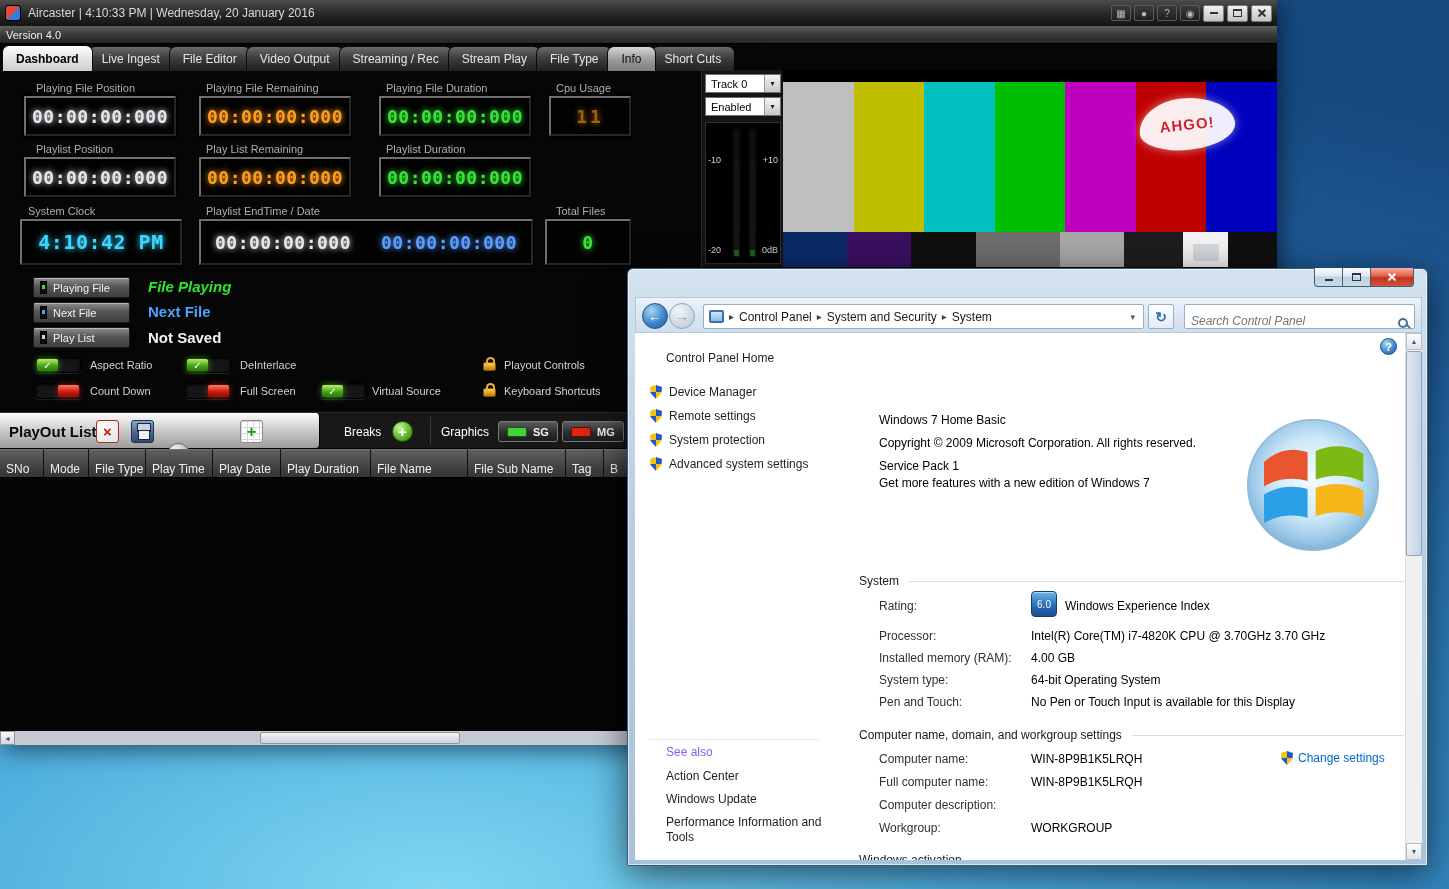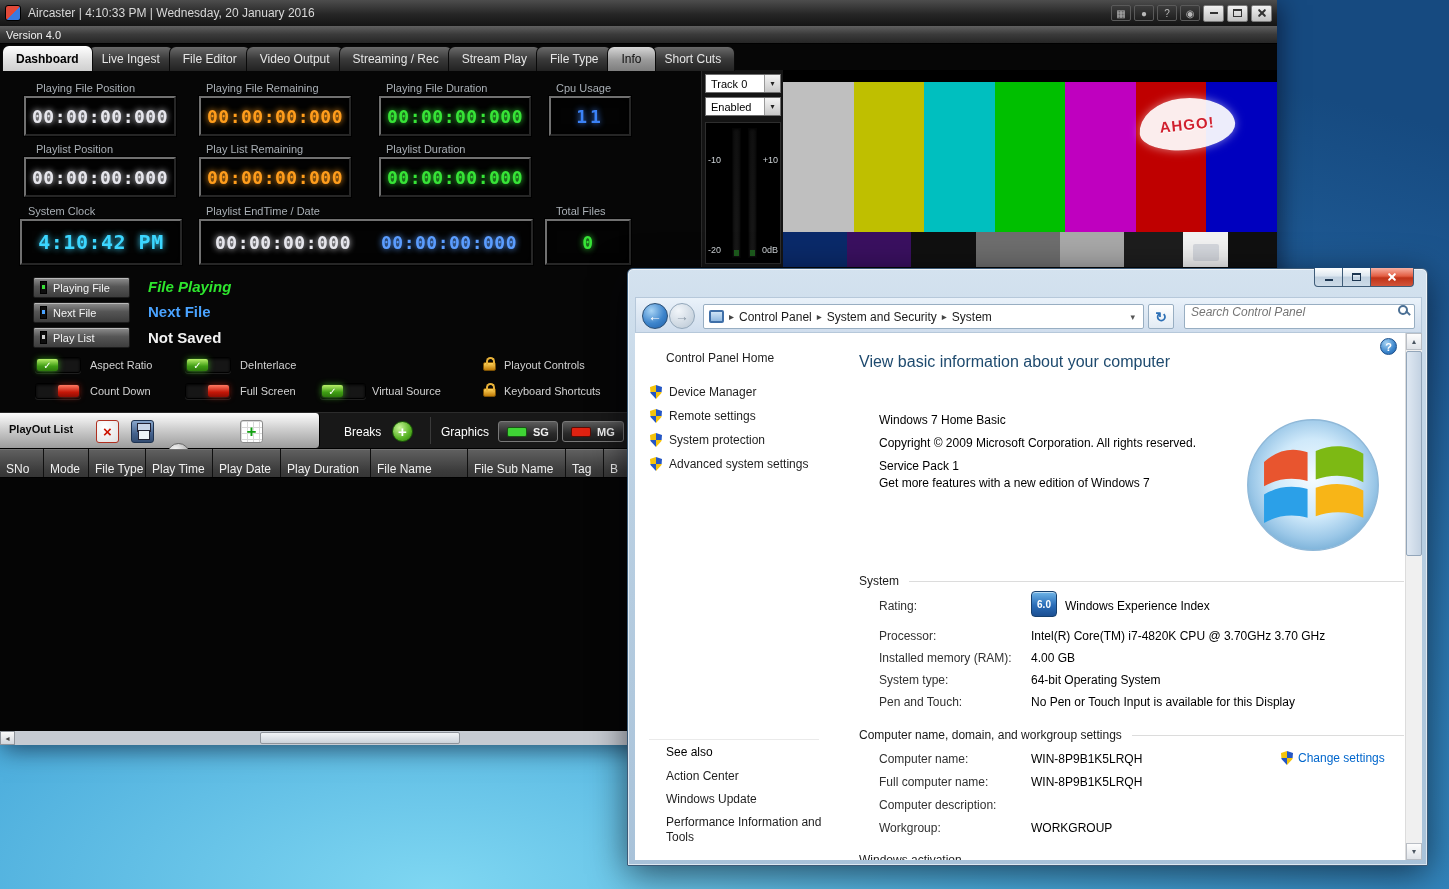--- a/index.html
+++ b/index.html
@@ -33,21 +33,21 @@
 .tog{position:absolute;width:46px;height:16px;background:#161616;border:1px solid #000;border-radius:3px;box-shadow:inset 0 1px 3px #000,0 1px 0 rgba(255,255,255,.1);display:flex;padding:1px}
 .tog .half{width:50%;height:100%;border-radius:2px;display:flex;align-items:center;justify-content:center;font-size:10px;color:#fff}
 .tog.on .half{background:linear-gradient(#b8f06a,#3f9e14 60%,#2e7a0c);box-shadow:0 0 6px rgba(80,220,40,.7)}
 .tog.off{justify-content:flex-end}
 .tog.off .half{background:linear-gradient(#ff7a62,#c41708 60%,#8e0e04);box-shadow:0 0 6px rgba(230,50,30,.6)}
 .lockb{position:absolute;width:18px;height:18px;display:flex;align-items:flex-end;justify-content:center}
 .lock{width:13px;height:9px;background:linear-gradient(#ffd35a,#c07c08);border-radius:2px;position:relative;border:1px solid #7d5204}
 .lock::before{content:"";position:absolute;left:2px;top:-6px;width:5px;height:6px;border:2px solid #e8b23a;border-bottom:none;border-radius:5px 5px 0 0}
 .ptbar{position:absolute;left:0;top:412px;width:783px;height:37px;background:#181818;border-top:1px solid #2c2c2c;border-bottom:1px solid #000}
 .pt-silver{position:absolute;left:0;top:0;width:320px;height:100%;background:linear-gradient(#fdfdfd,#cfcfcf 45%,#9c9c9c);border-right:1px solid #000;border-radius:0 4px 4px 0}
-.pt-title{position:absolute;left:9px;top:10px;font-size:11px;font-weight:bold;color:#0a0a0a}
+.pt-title{position:absolute;left:9px;top:10px;font-size:15px;font-weight:bold;color:#0a0a0a}
 .ico{position:absolute;top:7px;width:23px;height:23px;border-radius:3px;display:flex;align-items:center;justify-content:center;font-weight:bold}
 .ico-del{background:radial-gradient(circle at 35% 30%,#fff,#e0e0e0);border:1px solid #b03020;color:#cc1400;font-size:15px}
 .ico-save{background:linear-gradient(#89a7cc,#44618c 60%,#324b70);border:1px solid #1d3250;position:relative}
 .ico-save::before{content:"";position:absolute;left:5px;top:2px;width:12px;height:7px;background:#c9d6e8;border:1px solid #223}
 .ico-save::after{content:"";position:absolute;left:6px;bottom:2px;width:10px;height:8px;background:#eef2f8;border:1px solid #223}
 .ico-cd{background:radial-gradient(circle at 35% 30%,#fafafa,#b9b9b9 60%,#8d8d8d);border:1px solid #666;border-radius:50%;position:relative}
 .ico-cd::before{content:"";width:6px;height:6px;border-radius:50%;background:#555;border:1px solid #333}
 .ico-cd span{position:absolute;right:-4px;bottom:-5px;color:#27a527;font-size:10px;text-shadow:0 0 2px #fff}
 .ico-grid{background:#fff;border:1px solid #8a8a8a;background-image:linear-gradient(#d8d8d8 1px,transparent 1px),linear-gradient(90deg,#d8d8d8 1px,transparent 1px);background-size:6px 6px}
 .ico-grid span{color:#12a012;font-size:17px;text-shadow:0 0 2px #fff;line-height:1}
@@ -92,40 +92,40 @@
 .nav{position:absolute;left:7px;top:28px;width:787px;height:36px;background:linear-gradient(#eaf2fa,#dbe6f2 55%,#cfdded);border:1px solid #b6c8da}
 .navbtn{position:absolute;top:5px;width:26px;height:26px;border-radius:50%;display:flex;align-items:center;justify-content:center;font-size:14px;font-weight:bold;border:1px solid #2a4e74}
 .nav-back{left:6px;background:radial-gradient(circle at 35% 28%,#a8d4f5,#3e85cc 55%,#1f5ea6);color:#fff}
 .nav-fwd{left:33px;background:radial-gradient(circle at 35% 28%,#f2f6fa,#cfd9e3 60%,#b9c6d2);color:#8b99a7;border-color:#93a7ba}
 .bc{position:absolute;left:67px;top:6px;width:441px;height:25px;background:#fff;border:1px solid #98aec2;border-radius:2px;display:flex;align-items:center;padding:0 5px;font-size:12px;color:#1a1a1a}
 .bc .sep{color:#444;font-size:10px;padding:0 5px}
 .bc .crumb{white-space:nowrap}
 .bc .dd{margin-left:auto;color:#555;font-size:9px;padding-right:3px}
 .pcicon{width:15px;height:13px;border:2px solid #3f6fa8;border-radius:2px;background:linear-gradient(#cfe4f7,#8fb8e0);flex:0 0 auto}
 .rf{position:absolute;left:512px;top:6px;width:26px;height:25px;background:linear-gradient(#fff,#e2ebf4);border:1px solid #98aec2;border-radius:2px;display:flex;align-items:center;justify-content:center;color:#2c6fb5;font-size:14px;font-weight:bold}
-.searchbx{position:absolute;left:548px;top:6px;width:231px;height:25px;background:#fff;border:1px solid #98aec2;border-radius:2px;display:flex;align-items:flex-start;padding:0 6px;gap:3px}
+.searchbx{position:absolute;left:548px;top:6px;width:231px;height:25px;background:#fff;border:1px solid #98aec2;border-radius:2px;display:flex;align-items:flex-end;padding:0 6px;gap:3px}
 .searchbx input{border:none;outline:none;flex:1;font:italic 12px "Liberation Sans",sans-serif;color:#8b8b8b;background:transparent;min-width:0}
 .mag{width:10px;height:10px;border:2px solid #4a6f94;border-radius:50%;position:relative;flex:0 0 auto}
 .mag::after{content:"";position:absolute;width:6px;height:2px;background:#4a6f94;transform:rotate(45deg);right:-5px;bottom:-1px}
 .content{position:absolute;left:7px;top:64px;width:787px;height:527px;background:#fff;overflow:hidden;font-size:12px;color:#1b1b1b}
 .vs{position:absolute;right:0;top:0;bottom:0;width:17px;background:#f0f0f0;border-left:1px solid #dcdcdc}
 .vs-a{position:absolute;left:0;width:16px;height:17px;background:linear-gradient(#fdfdfd,#dfe3e8);border:1px solid #b9bec5;color:#4a5560;font-size:8px;display:flex;align-items:center;justify-content:center}
 .vs-t{position:absolute;left:0;top:18px;width:16px;height:205px;background:linear-gradient(90deg,#dfe8f2,#c3d2e2);border:1px solid #93a6ba;border-radius:2px}
 .help{position:absolute;top:5px;right:25px;width:17px;height:17px;border-radius:50%;background:radial-gradient(circle at 35% 28%,#a5d2f2,#3c86cc 60%,#1e60a8);border:1px solid #1a4f8c;color:#fff;font-size:11px;font-weight:bold;display:flex;align-items:center;justify-content:center}
 .shield{width:12px;height:14px;clip-path:polygon(50% 0,100% 14%,96% 58%,50% 100%,4% 58%,0 14%);background:conic-gradient(from 0deg,#2456c4 0 25%,#f4c30c 0 50%,#2456c4 0 75%,#f4c30c 0);flex:0 0 auto}
 .slink{position:absolute;font-size:12px;color:#1e1e1e;white-space:nowrap}
 .sitem{position:absolute;display:flex;align-items:center;gap:7px;font-size:12px;color:#1e1e1e;white-space:nowrap}
-.grey{color:#000000}
+.grey{color:#8b5cf6}
 .link{color:#0066cc}
 .title-main{position:absolute;font-size:16px;color:#1e4a6e;white-space:nowrap}
 .sect{position:absolute;display:flex;align-items:center;font-size:12px;color:#191919;white-space:nowrap;overflow:hidden}
 .sect::after{content:"";width:999px;height:1px;background:#dcdcdc;margin-left:10px;flex:0 0 auto}
 .lab{position:absolute;color:#313131;white-space:nowrap}
 .val{position:absolute;color:#000;white-space:nowrap}
-.wei{position:absolute;width:26px;height:26px;border-radius:4px;background:linear-gradient(#6fb5e8,#2a6db8 55%,#1c4f92);border:1px solid #16406f;color:#fff;display:flex;align-items:center;justify-content:center;font-size:10px;font-weight:bold;box-shadow:inset 0 1px 0 rgba(255,255,255,.5)}
+.wei{position:absolute;width:26px;height:26px;border-radius:4px;background:linear-gradient(#6fb5e8,#2a6db8 55%,#1c4f92);border:1px solid #16406f;color:#fff;display:flex;align-items:center;justify-content:center;font-size:10px;font-weight:normal;box-shadow:inset 0 1px 0 rgba(255,255,255,.5)}
 .flag{position:absolute;left:610px;top:84px;width:136px;height:136px}
 .chg{position:absolute;display:flex;align-items:center;gap:5px;white-space:nowrap}
 </style>
 </head>
 <body>
 
 <div id="root">
 
   <div id="aircaster">
     <div class="ac-tb">
@@ -170,21 +170,21 @@
     <span class="ac-label" style="left:206px;top:82px">Playing File Remaining</span>
     <div class="lcd" style="left:199px;top:96px;width:152px;height:40px">
         <span style="color: rgb(255, 157, 28);">00:00:00:000</span>
       </div>
     <span class="ac-label" style="left:386px;top:82px">Playing File Duration</span>
     <div class="lcd" style="left:379px;top:96px;width:152px;height:40px">
         <span style="color: rgb(55, 228, 55);">00:00:00:000</span>
       </div>
     <span class="ac-label" style="left:556px;top:82px">Cpu Usage</span>
     <div class="lcd" style="left:549px;top:96px;width:82px;height:40px;letter-spacing:3px">
-        <span style="color: #3b82f6;">11</span>
+        <span style="color: #a16207;">11</span>
       </div>
 
     <span class="ac-label" style="left:36px;top:143px">Playlist Position</span>
     <div class="lcd" style="left:24px;top:157px;width:152px;height:40px">
         <span style="color: rgb(230, 230, 236);">00:00:00:000</span>
       </div>
     <span class="ac-label" style="left:206px;top:143px">Play List Remaining</span>
     <div class="lcd" style="left:199px;top:157px;width:152px;height:40px">
         <span style="color: rgb(255, 157, 28);">00:00:00:000</span>
       </div>
@@ -400,21 +400,20 @@
       <div class="sitem" style="left:15px;top:124px">
           <span class="shield"></span>
           <span>Advanced system settings</span>
         </div>
       <div style="position:absolute;left:14px;top:406px;width:170px;height:1px;background:#eaeaea"></div>
       <span class="slink grey" style="left:31px;top:412px">See also</span>
       <span class="slink" style="left:31px;top:436px">Action Center</span>
       <span class="slink" style="left:31px;top:459px">Windows Update</span>
       <span class="slink" style="left:31px;top:482px;white-space:normal;width:158px;line-height:15px">Performance Information and Tools</span>
 
-      <span class="title-main" style="left:224px;top:20px">View basic information about your computer</span>
 
       <span class="val" style="left:244px;top:80px">Windows 7 Home Basic</span>
       <span class="val" style="left:244px;top:103px">Copyright © 2009 Microsoft Corporation.  All rights reserved.</span>
       <span class="val" style="left:244px;top:126px">Service Pack 1</span>
       <span class="val link" style="left:244px;top:143px">Get more features with a new edition of Windows 7</span>
 
       <svg class="flag" viewBox="0 0 100 100">
         <defs>
           <radialGradient id="glow" cx="50%" cy="45%" r="55%">
             <stop offset="0%" stop-color="#f4fbff"></stop>

